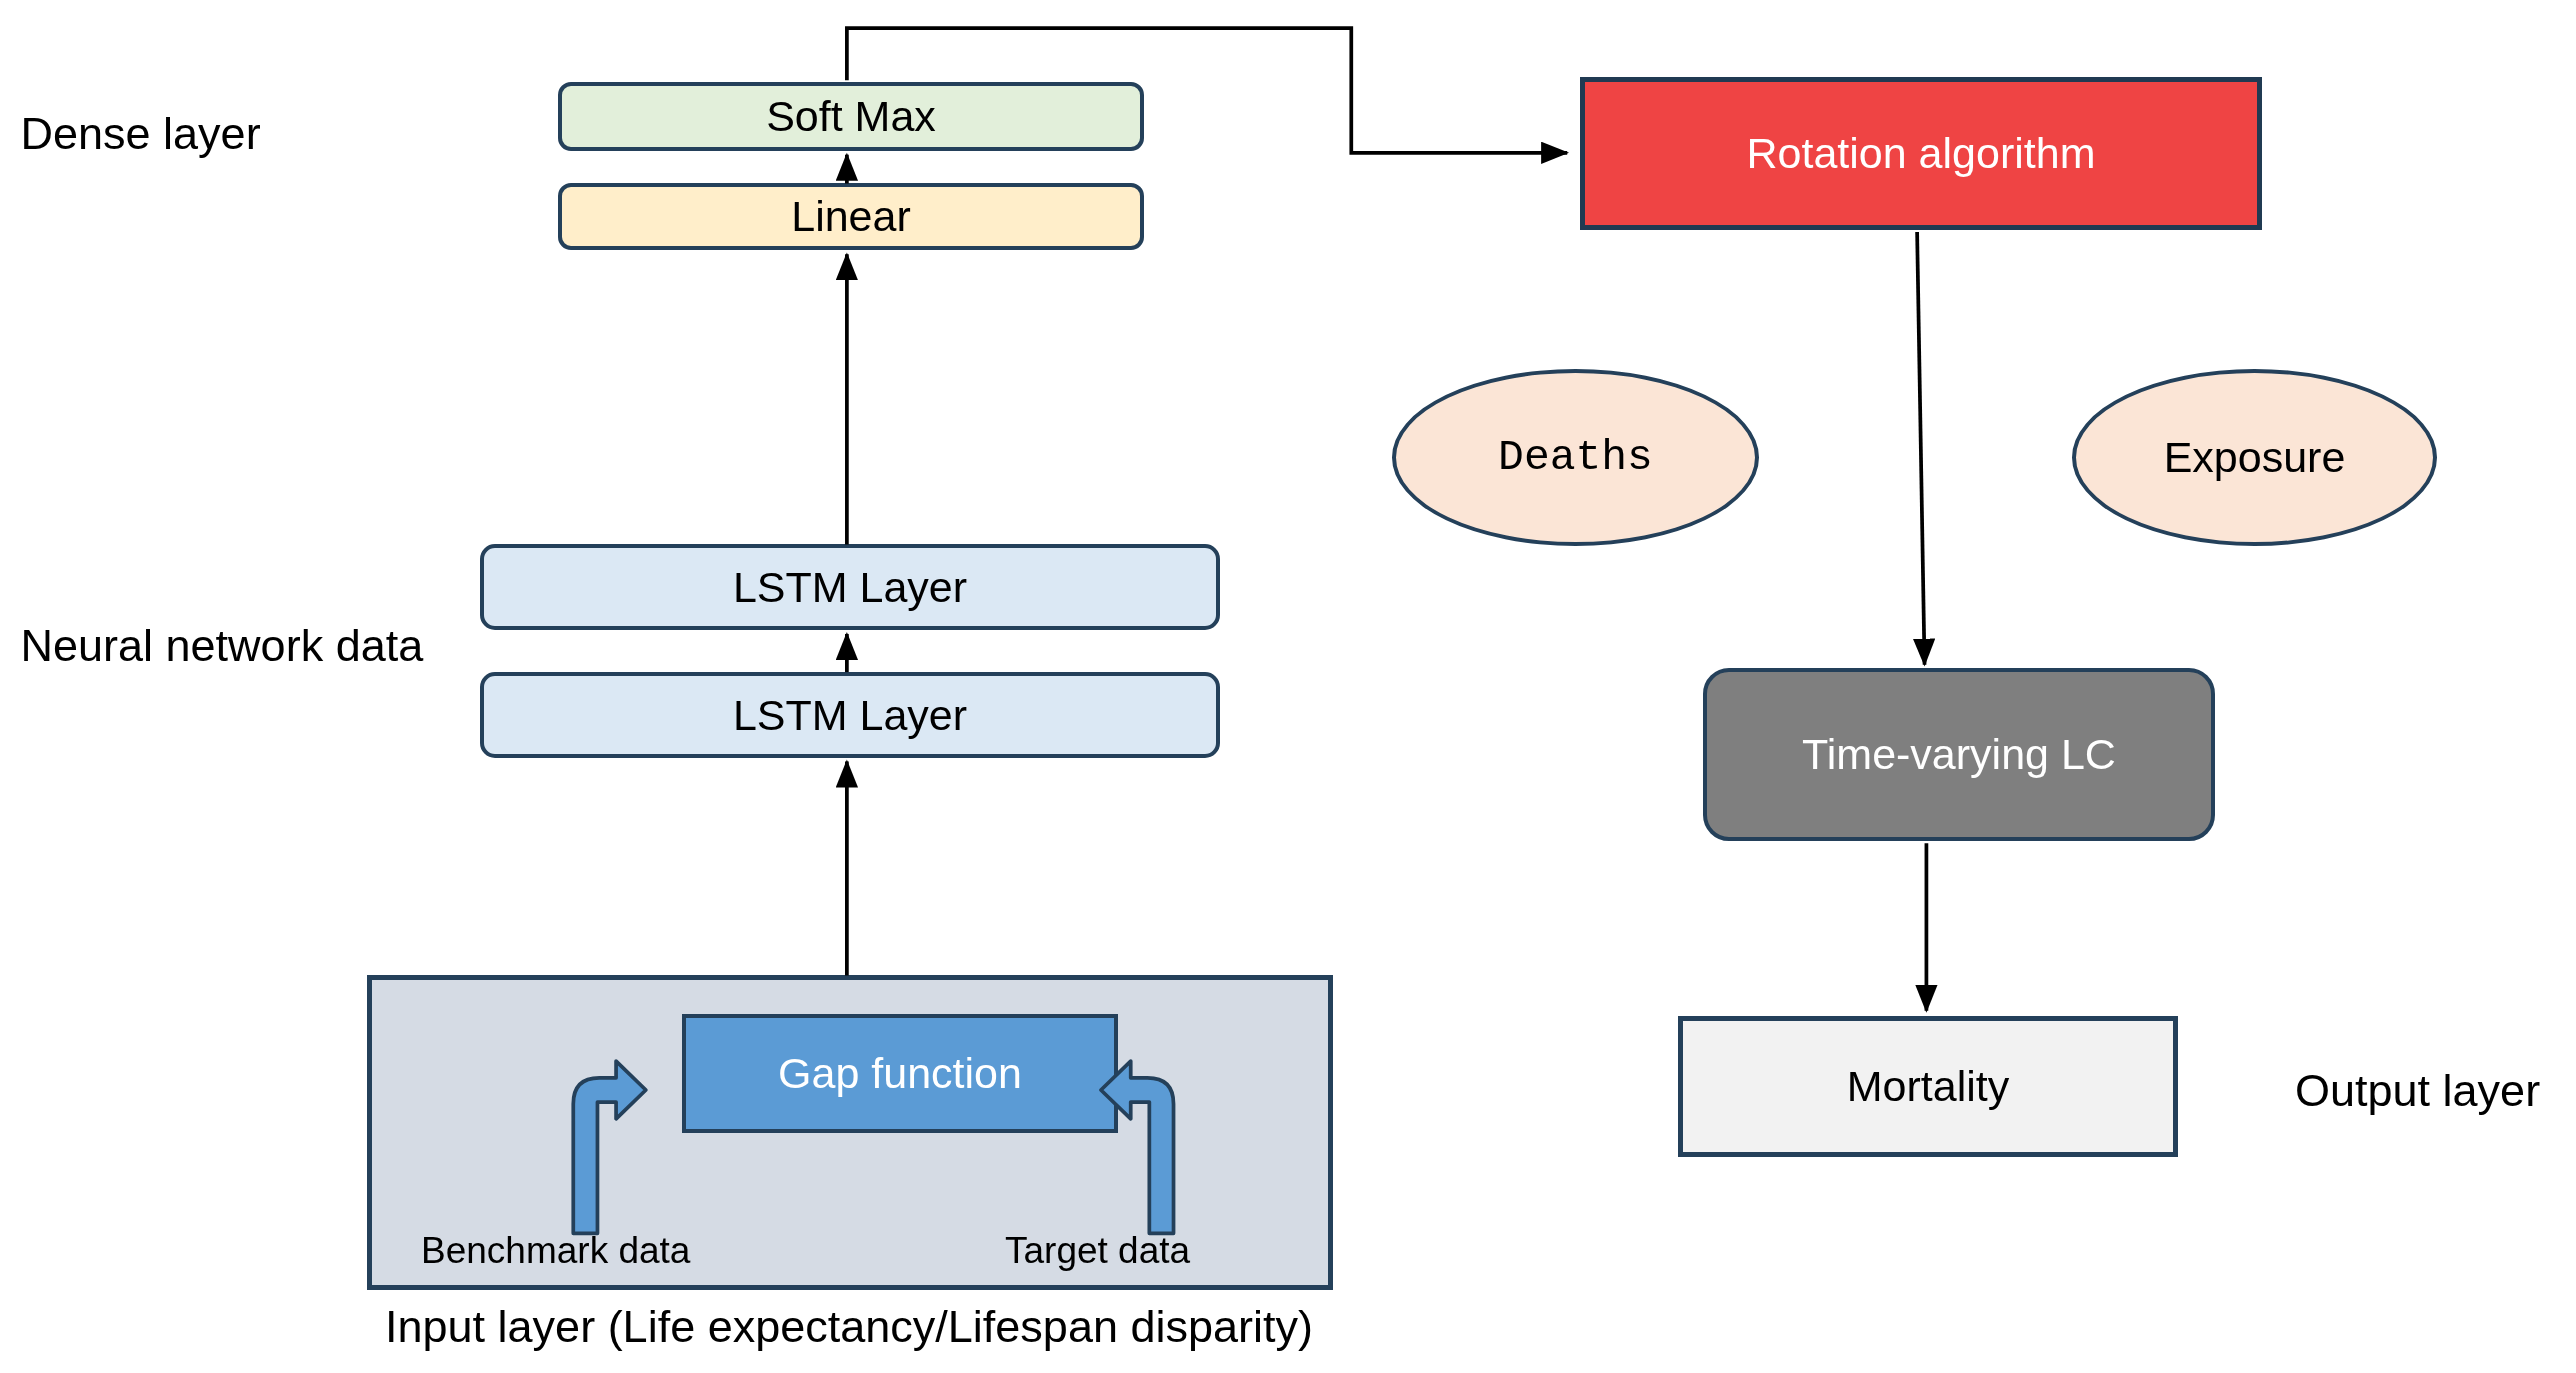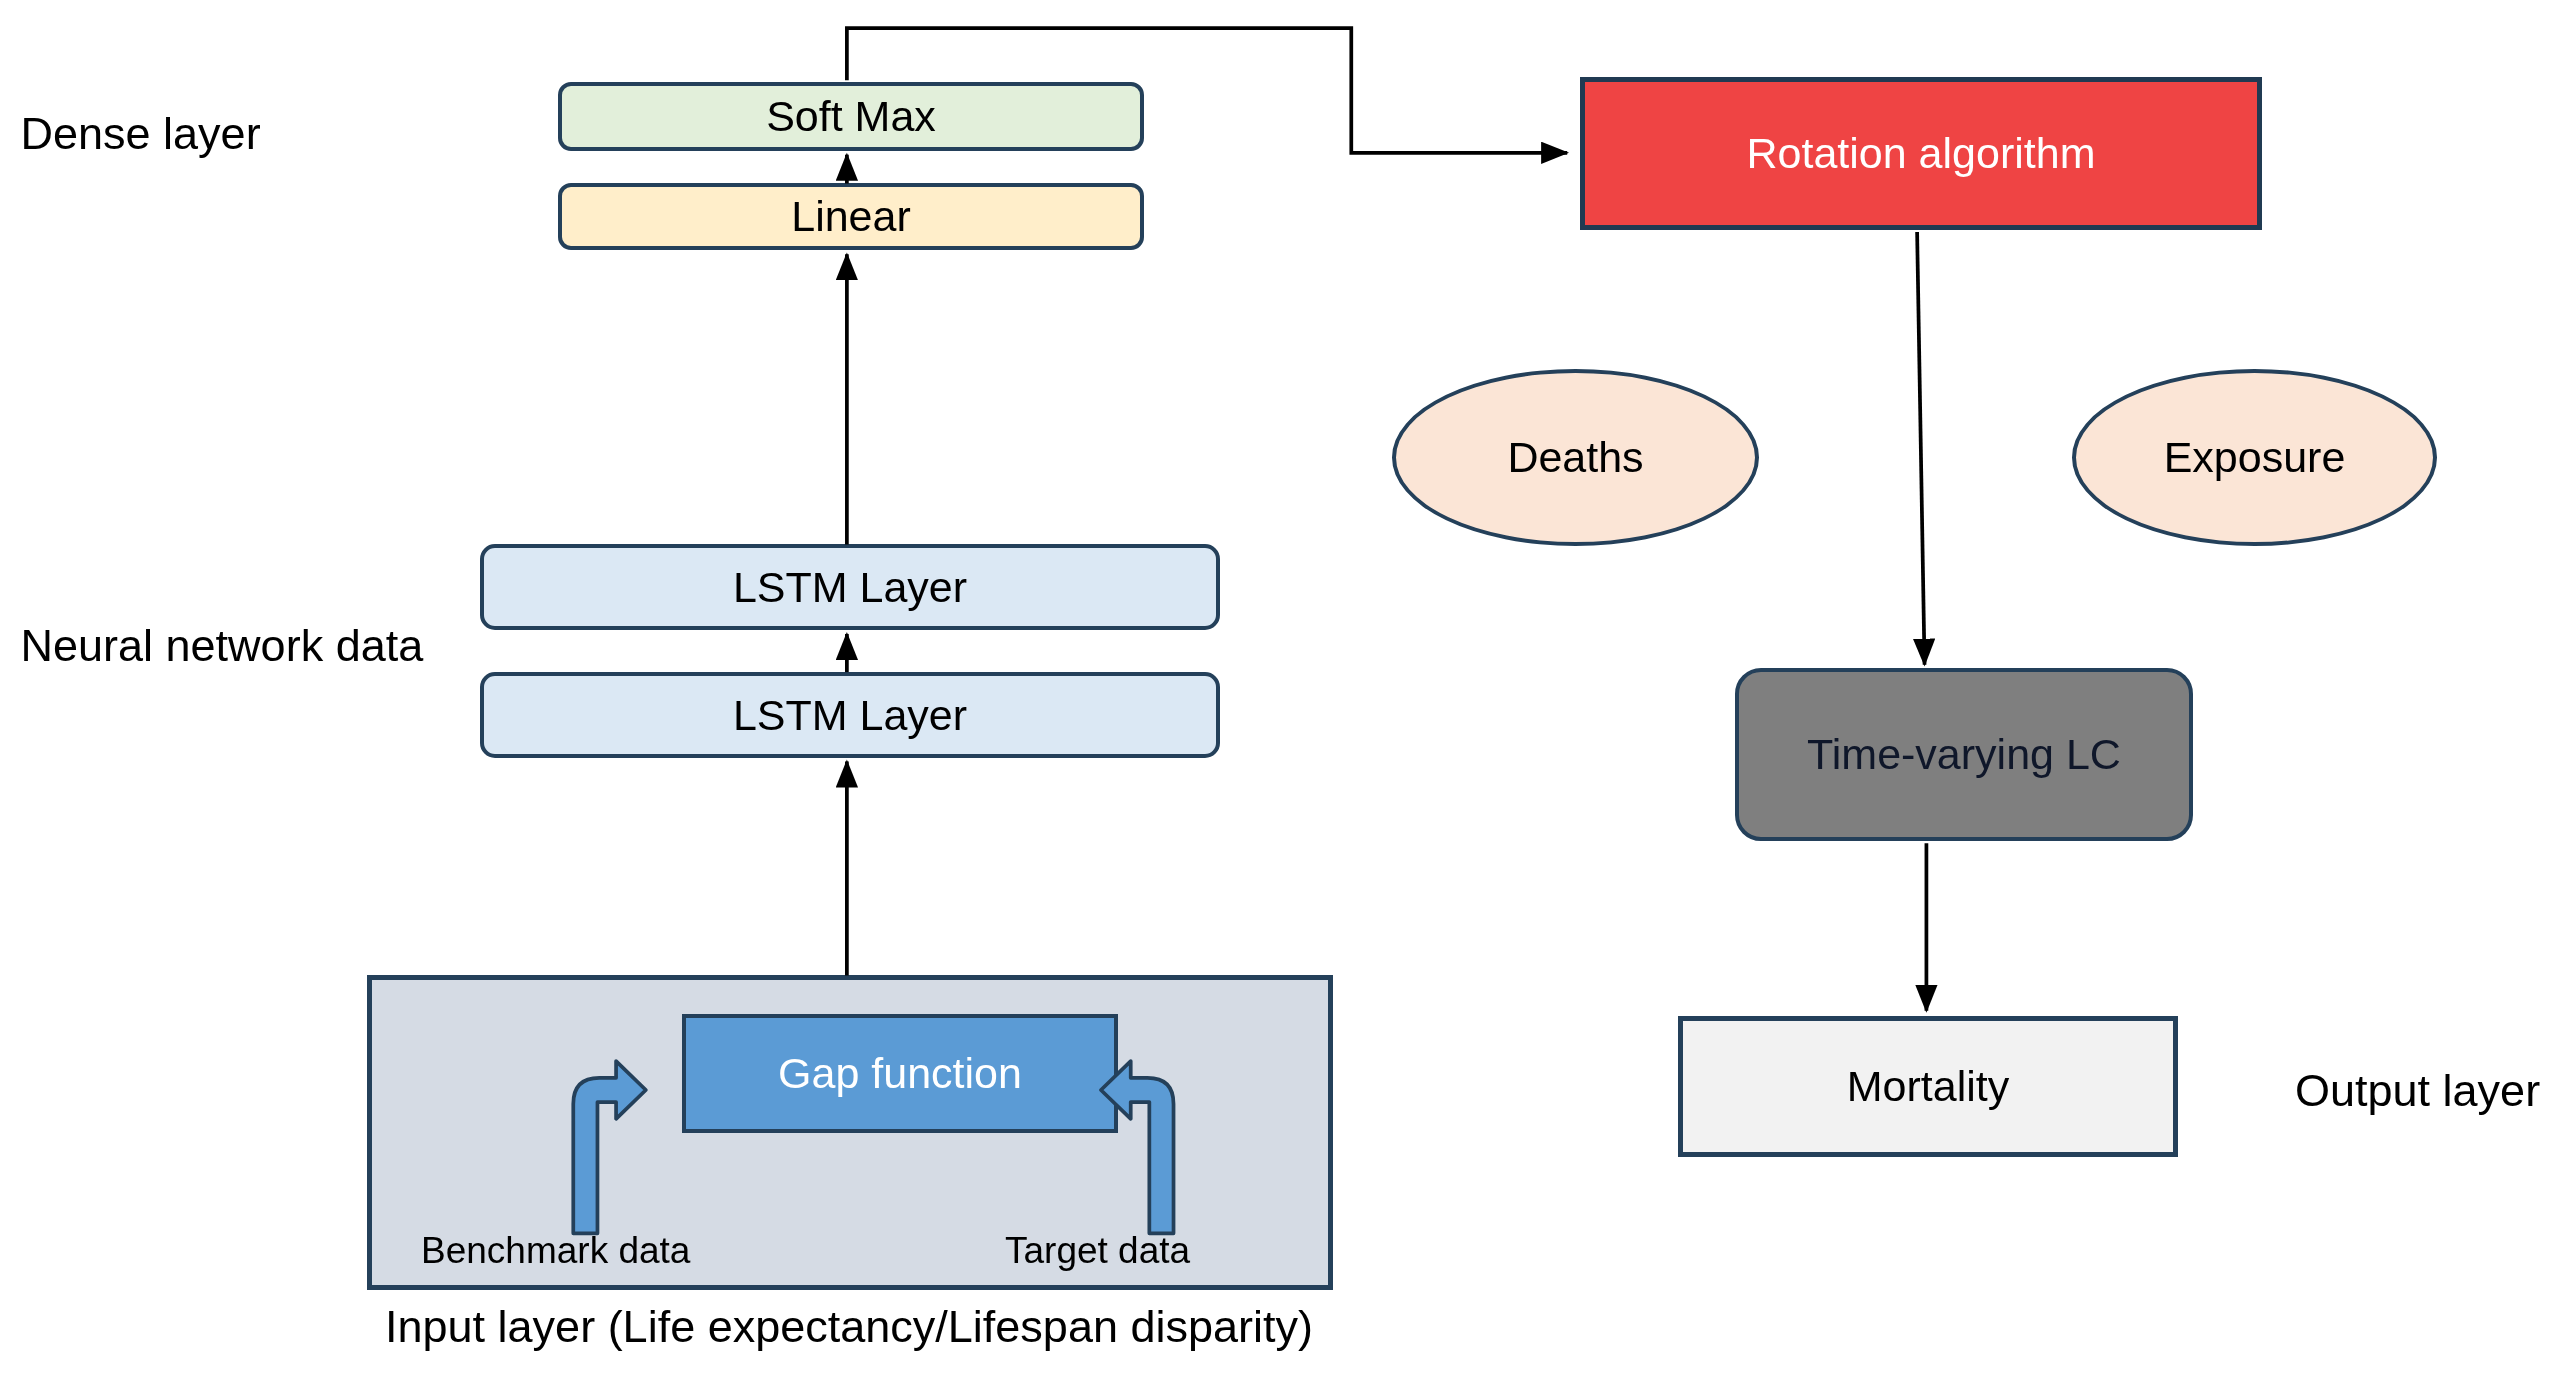--- a/index.html
+++ b/index.html
@@ -48,27 +48,26 @@
     left: 682px; top: 1014px; width: 436px; height: 119px;
     background: #5b9bd5; border: 4.7px solid #24405a; color: #ffffff;
   }
   .rotation {
     left: 1580px; top: 77px; width: 682px; height: 153px;
     background: #ef4444; border: 5.6px solid #203a52; color: #ffffff;
   }
   .ellipse {
     background: #fbe5d6; border: 4.7px solid #24405a; border-radius: 50%;
   }
-  .deaths   { left: 1392px; top: 369px; width: 367px; height: 177px; }
+  .deaths   { left: 1392px; top: 369px; width: 367px; height: 177px; font-family: Liberation Mono, monospace; }
   .exposure { left: 2072px; top: 369px; width: 365px; height: 177px; }
   .time-varying {
-    left: 1703px; top: 668px; width: 458px; height: 173px;
+    left: 1703px; top: 668px; width: 512px; height: 173px;
     background: #7f7f7f; border: 4.7px solid #24405a; border-radius: 26px;
-    color: #0f172a;
-    margin-left: 32px;
+    color: #ffffff;
   }
   .mortality {
     left: 1678px; top: 1016px; width: 500px; height: 141px;
     background: #f2f2f2; border: 5.6px solid #24405a;
   }
   .free-label {
     position: absolute;
     color: #000000;
     font-size: 45px;
     z-index: 2;

